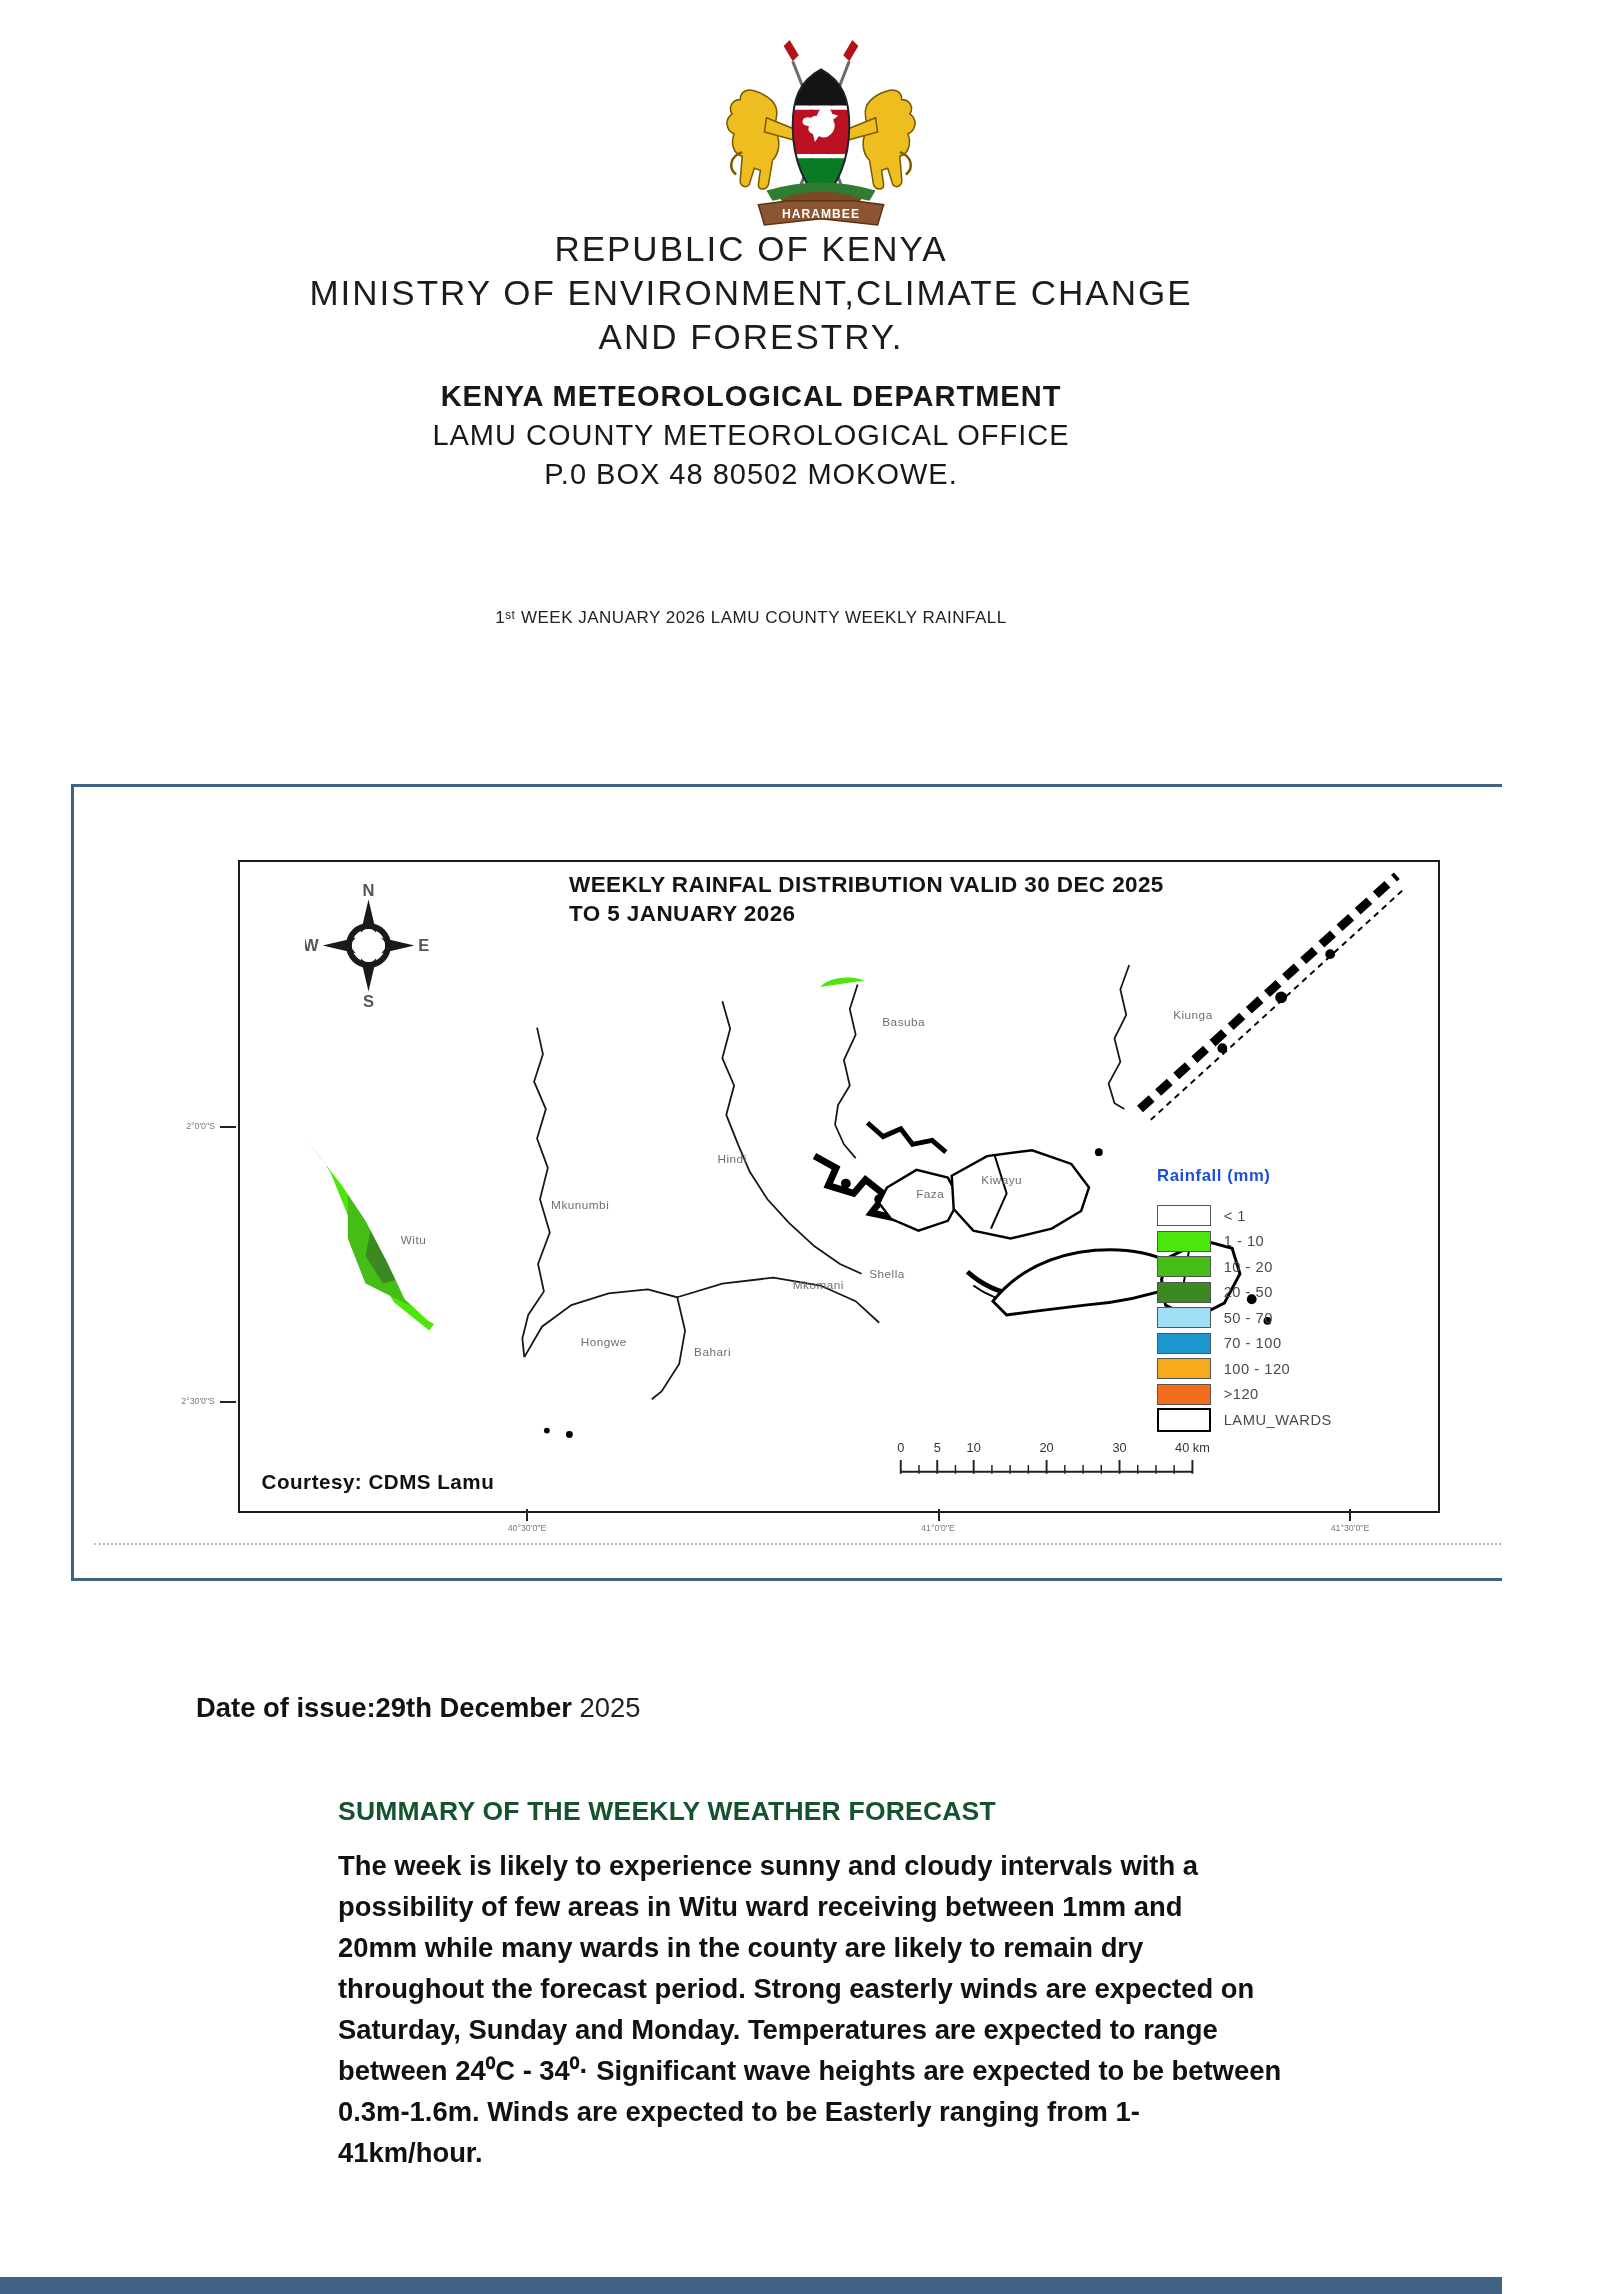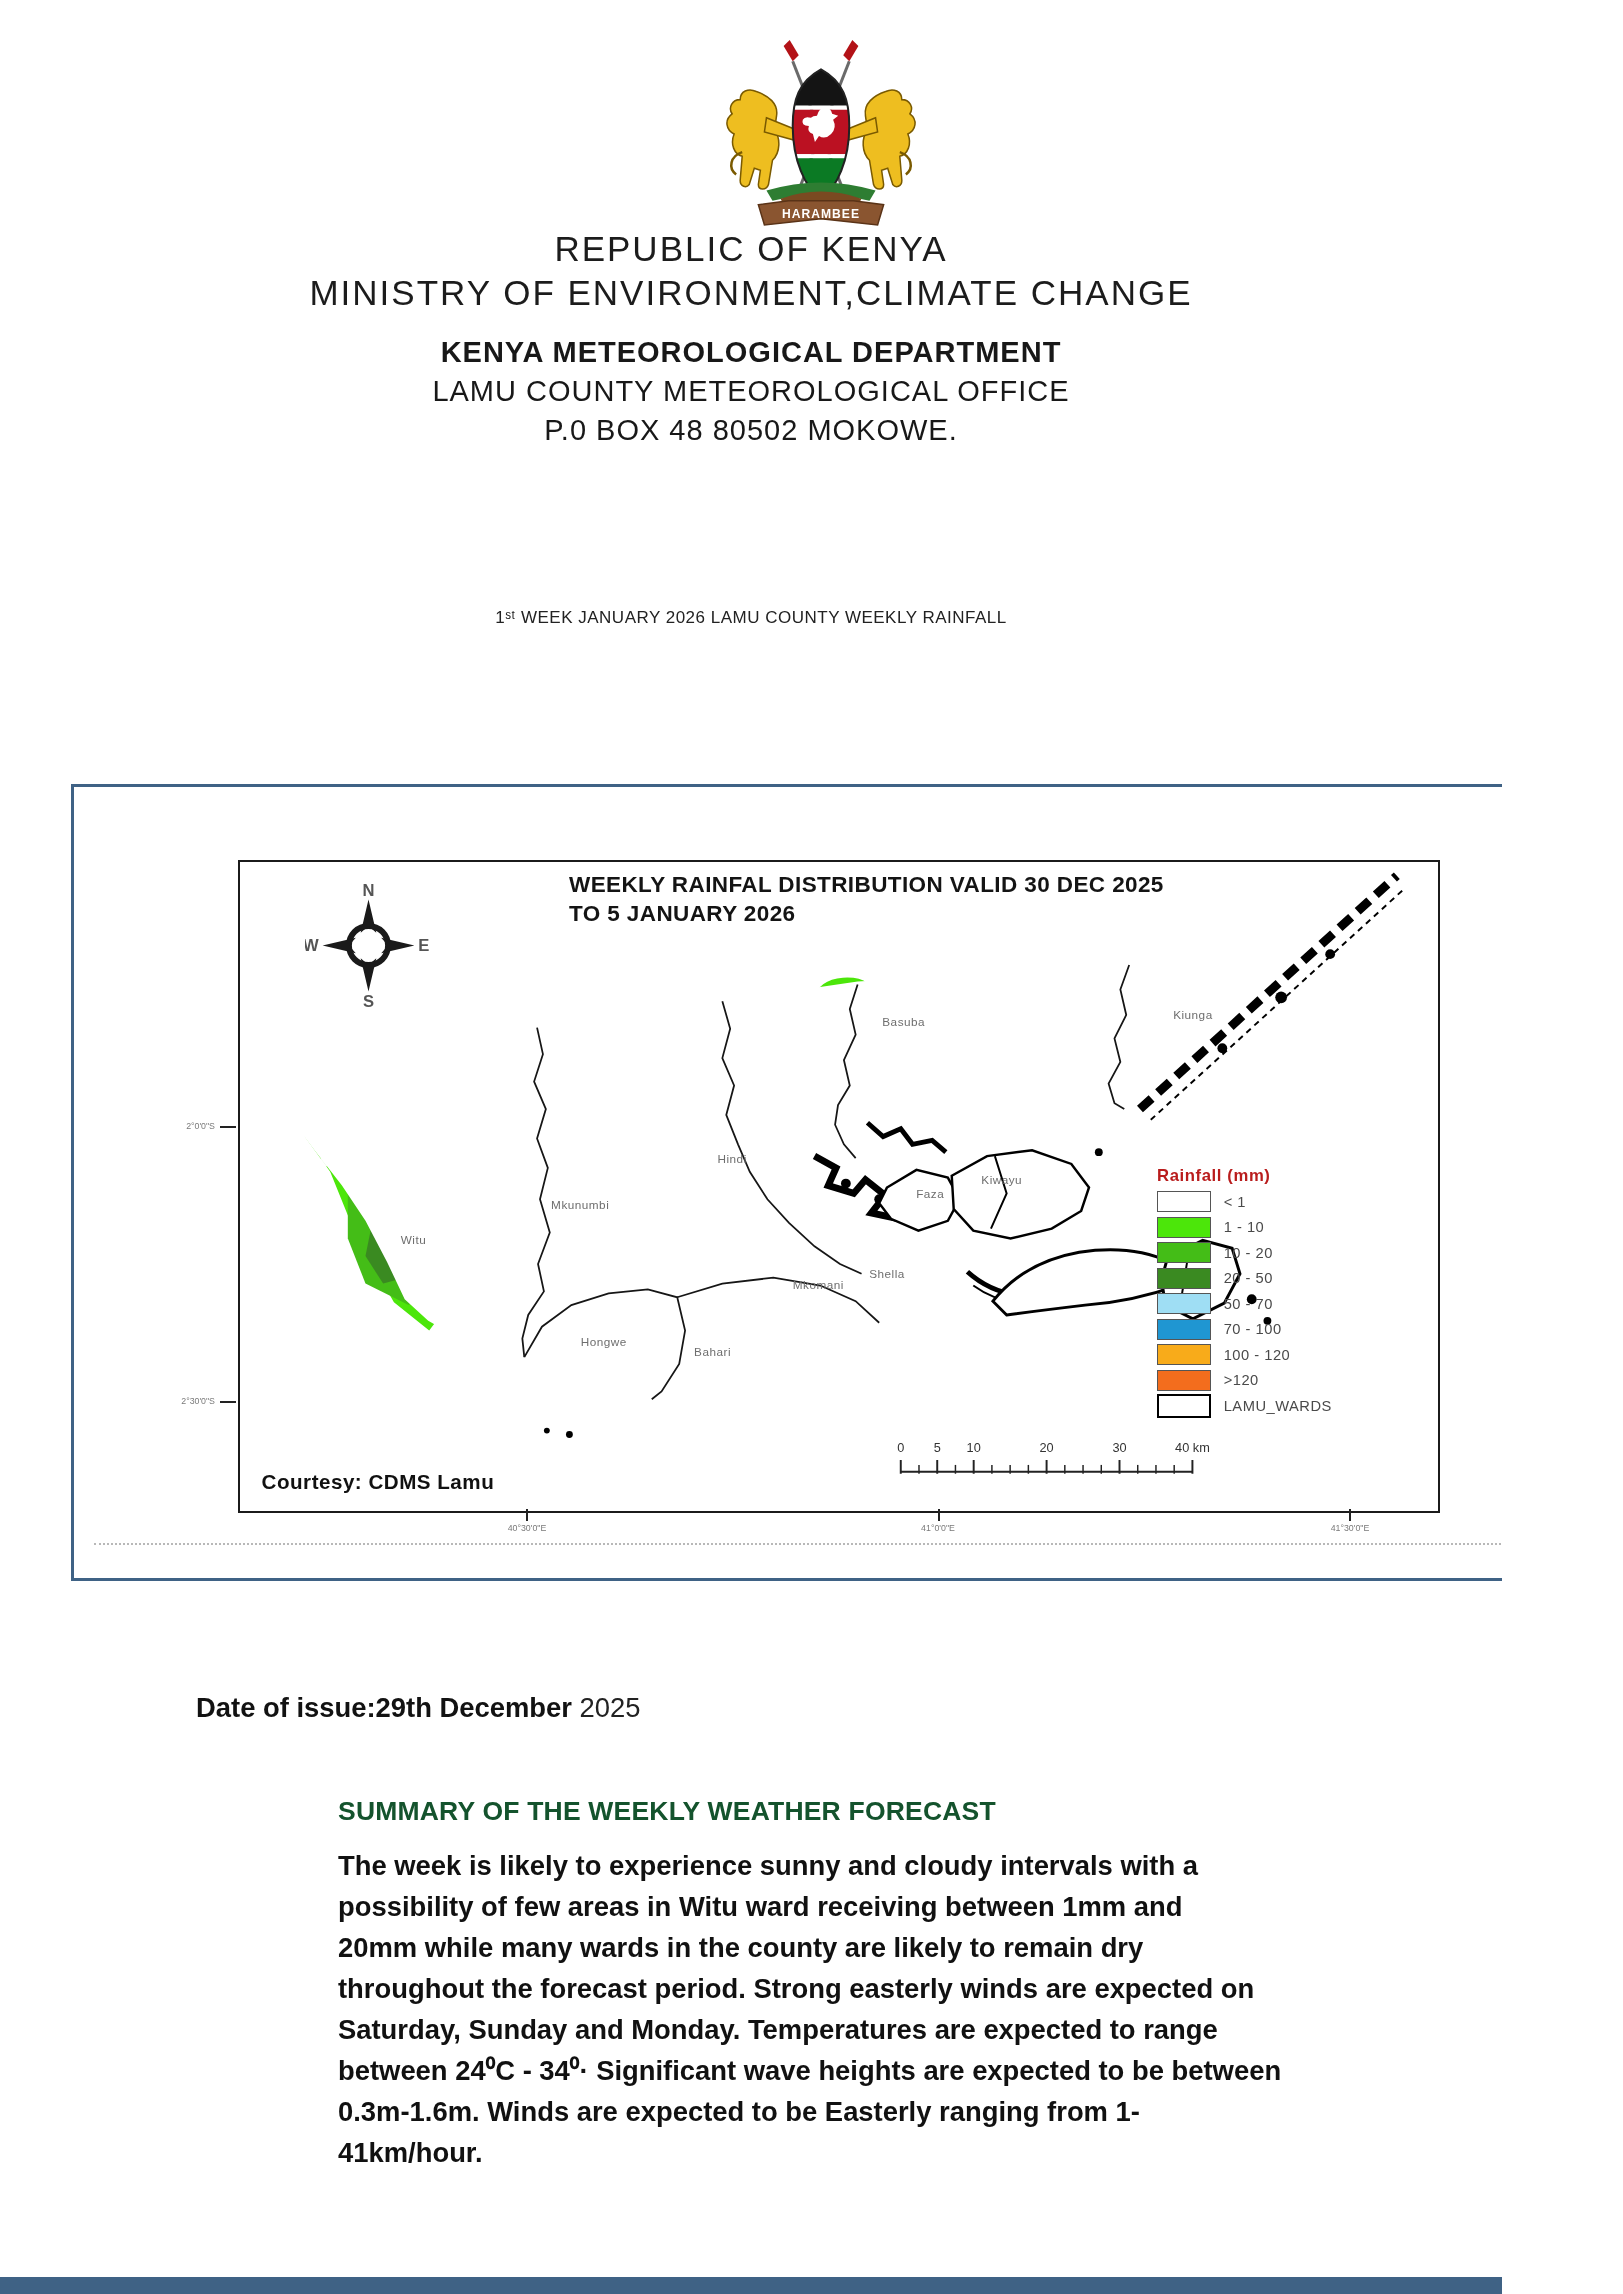--- a/index.html
+++ b/index.html
@@ -20,21 +20,21 @@
            border:3.9px solid #3f6285;background:#fff;}
   .map-frame{position:absolute;left:164px;top:73px;width:1198px;height:649px;
              border:2px solid #1b1b1b;background:#fff;}
   .map-title{position:absolute;left:329px;top:7.8px;font-size:22.5px;font-weight:700;
              line-height:29px;letter-spacing:0.4px;color:#141414;}
   #county-svg{position:absolute;left:0;top:0;}
   .compass{position:absolute;left:65px;top:19.6px;}
   .compass text{font-size:17px;font-weight:700;fill:#555;}
 
   .legend{position:absolute;left:917px;top:304px;width:245px;}
-  .legend-title{font-size:16.7px;font-weight:700;color:#b91c1c;letter-spacing:0.6px;margin-bottom:3px;}
+  .legend-title{font-size:16.7px;font-weight:700;color:#1d4ed8;letter-spacing:0.6px;margin-bottom:17px;}
   .legend-row{display:flex;align-items:center;height:25.5px;}
   .swatch{width:54px;height:20.6px;border:1px solid #555;margin-right:12.7px;box-sizing:border-box;flex:none;}
   .swatch.wards{border:2.9px solid #000;height:23.5px;background:#fff;}
   .legend-label{font-size:14.7px;color:#4a4a4a;letter-spacing:0.5px;white-space:nowrap;}
 
   .courtesy{position:absolute;left:21.6px;top:608px;font-size:20.6px;font-weight:700;letter-spacing:0.5px;color:#111;}
   .ward-label{font-size:12px;fill:#6e6e6e;letter-spacing:.5px;font-family:"Liberation Sans",sans-serif;}
   .sb-num{font-size:13px;fill:#333;font-family:"Liberation Sans",sans-serif;}
 
   .lat-label{position:absolute;font-size:8.8px;color:#7a7a7a;width:61px;text-align:right;}
@@ -94,20 +94,21 @@
 
     <path d="M38 150 Q92 134 146 150 L140 160 Q92 150 44 160 Z" fill="#2e7d32"></path>
     <path d="M52 158 Q92 144 132 158 L128 166 Q92 156 56 166 Z" fill="#7a4a21"></path>
     <path d="M30 164 L60 160 L124 160 L154 164 L148 184 L92 178 L36 184 Z" fill="#8a5530" stroke="#5a3317" stroke-width="1.5"></path>
     <text x="92" y="177" text-anchor="middle" font-size="12" font-weight="700" fill="#fff" letter-spacing="1">HARAMBEE</text>
   </svg>
 
   <div class="center-head">
     <div class="h-big">REPUBLIC OF KENYA</div>
     <div class="h-big">MINISTRY OF ENVIRONMENT,CLIMATE CHANGE</div>
+    <div class="h-big">AND FORESTRY.</div>
     <div class="h-bold">KENYA METEOROLOGICAL DEPARTMENT</div>
     <div class="h-med">LAMU COUNTY METEOROLOGICAL OFFICE</div>
     <div class="h-med">P.0 BOX  48 80502 MOKOWE.</div>
   </div>
 
   <div class="doc-title">1ˢᵗ WEEK JANUARY 2026 LAMU COUNTY WEEKLY RAINFALL</div>
 
   <div class="map-box" id="map-box">
     <div class="map-frame">
 

